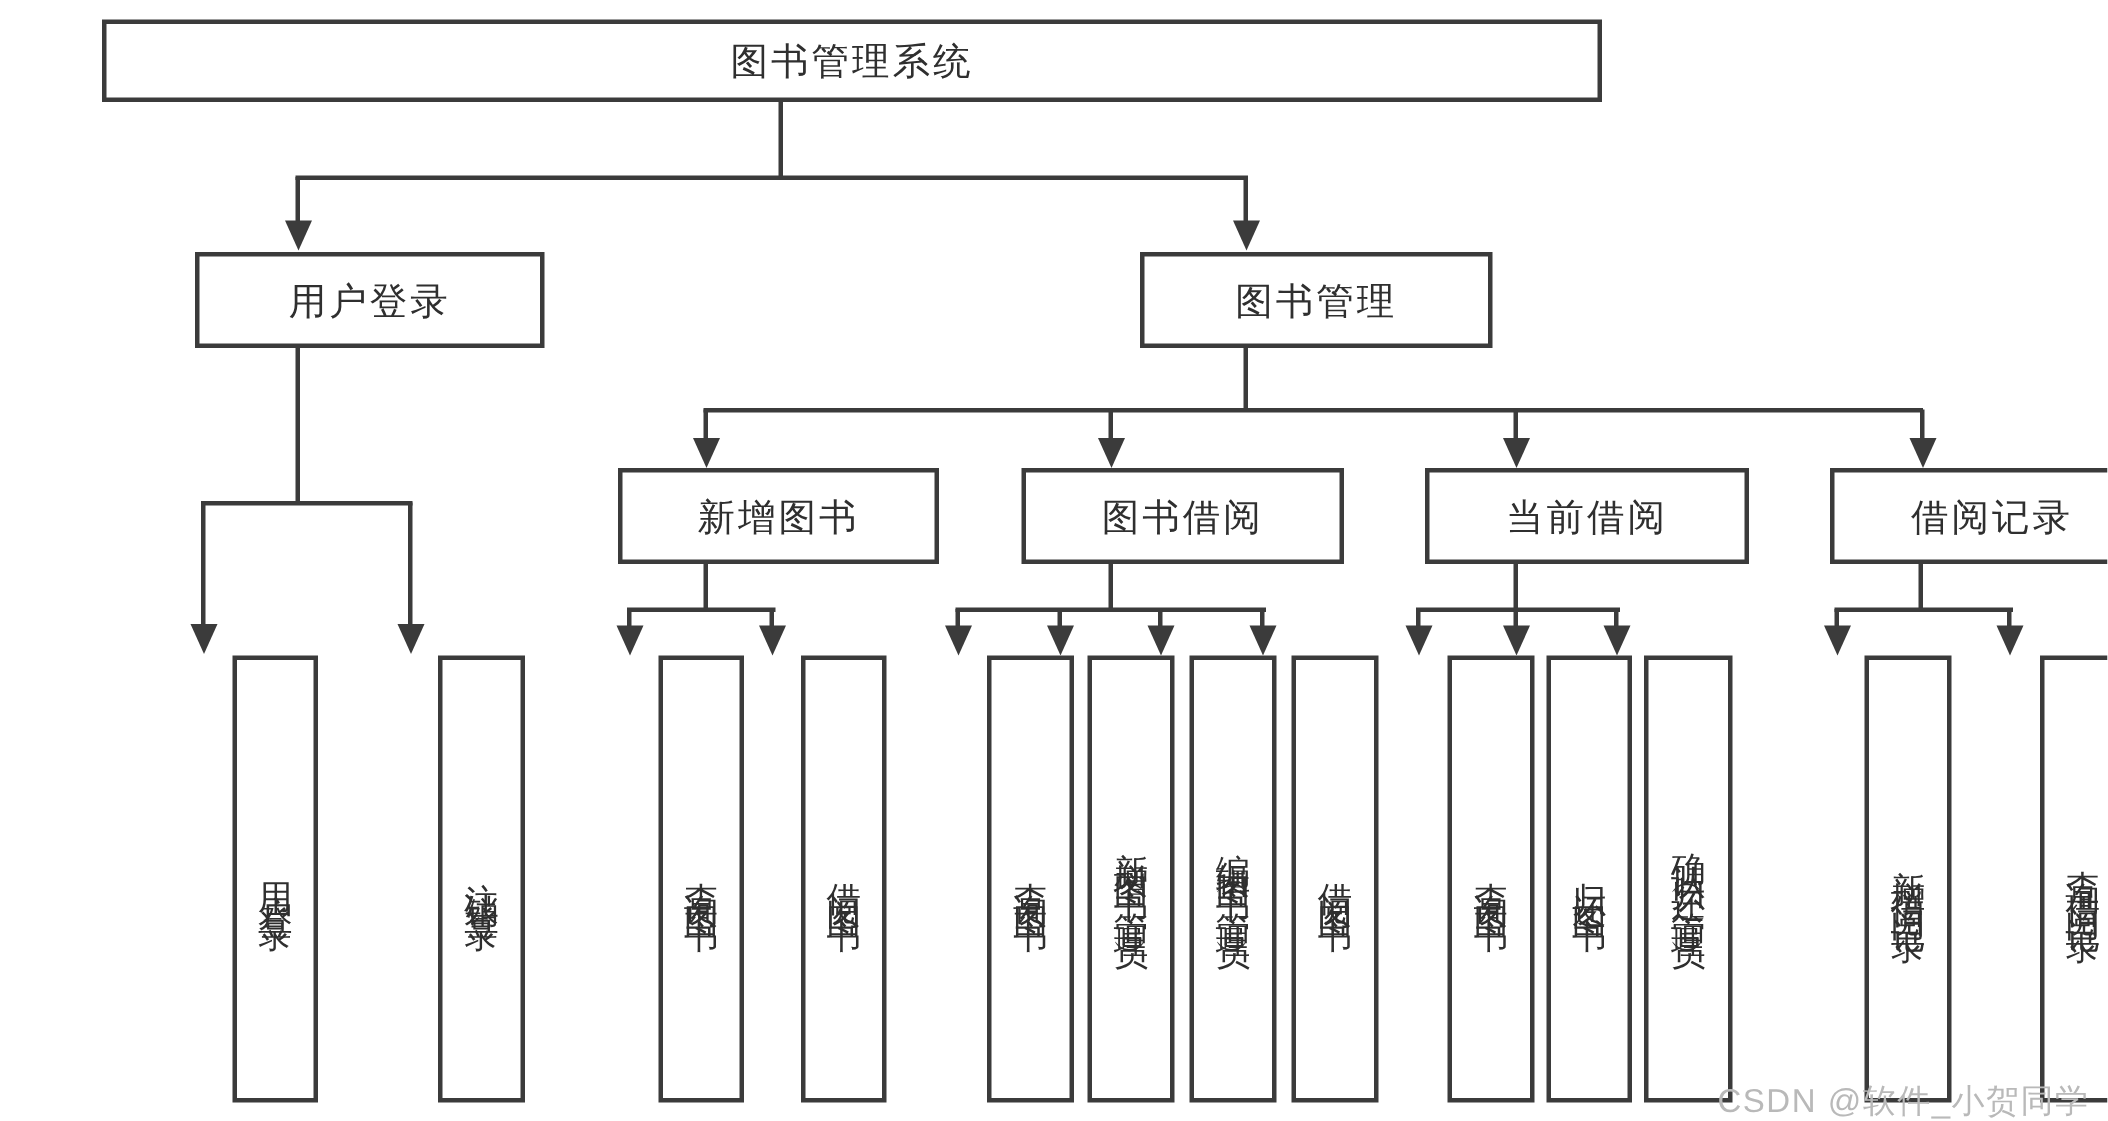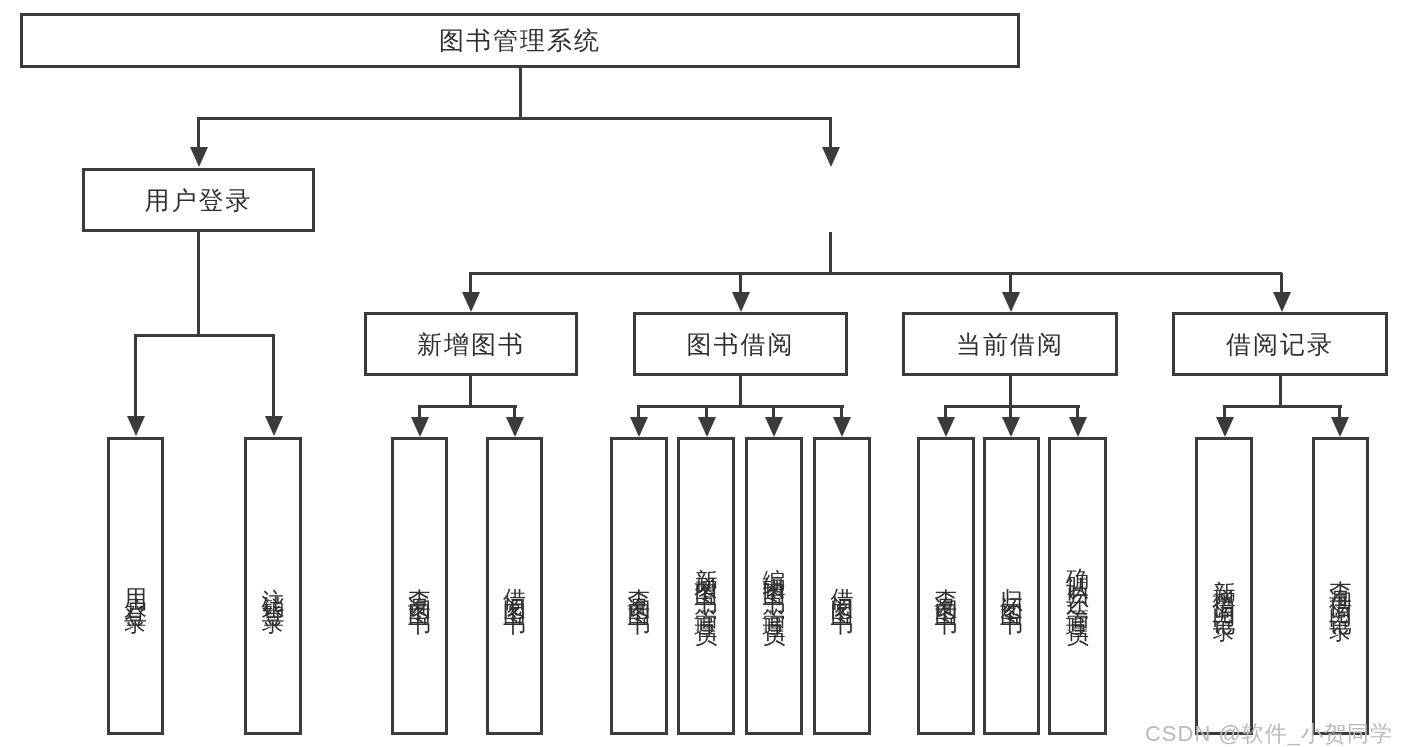--- a/index.html
+++ b/index.html
@@ -12,20 +12,21 @@
   }
   .box {
     position:absolute;
     border:3px solid #3b3b3b;
     background:#ffffff;
     color:#2f2f2f;
     display:flex;
     align-items:center;
     justify-content:center;
     box-sizing:border-box;
+    margin-left:48px;
   }
   .h-box { font-size:25px; letter-spacing:2px; }
   .v-box {
     writing-mode:vertical-rl;
     text-orientation:upright;
     font-size:23px;
     letter-spacing:8px;
     line-height:1;
   }
   .vline { position:absolute; width:3px; background:#3b3b3b; }
@@ -55,20 +56,21 @@
 <div class="canvas">
 
   <div class="box h-box" style="left:20px;top:13px;width:1000px;height:55px">图书管理系统</div>
 
   <div class="vline" style="left:519px;top:68px;height:50px"></div>
   <div class="hline" style="left:197px;top:117px;width:635px"></div>
   <div class="arrow" style="left:197px;top:118px;height:30px"></div>
   <div class="arrow" style="left:829px;top:118px;height:30px"></div>
 
   <div class="box h-box" style="left:82px;top:168px;width:233px;height:64px">用户登录</div>
+  <div class="box h-box" style="left:712px;top:168px;width:235px;height:64px">图书管理</div>
 
   <div class="vline" style="left:197px;top:232px;height:103px"></div>
   <div class="hline" style="left:134px;top:334px;width:141px"></div>
   <div class="arrow" style="left:134px;top:335px;height:82px"></div>
   <div class="arrow" style="left:272px;top:335px;height:82px"></div>
 
   <div class="vline" style="left:829px;top:232px;height:41px"></div>
   <div class="hline" style="left:469px;top:272px;width:813px"></div>
   <div class="arrow" style="left:469px;top:273px;height:20px"></div>
   <div class="arrow" style="left:739px;top:273px;height:20px"></div>

